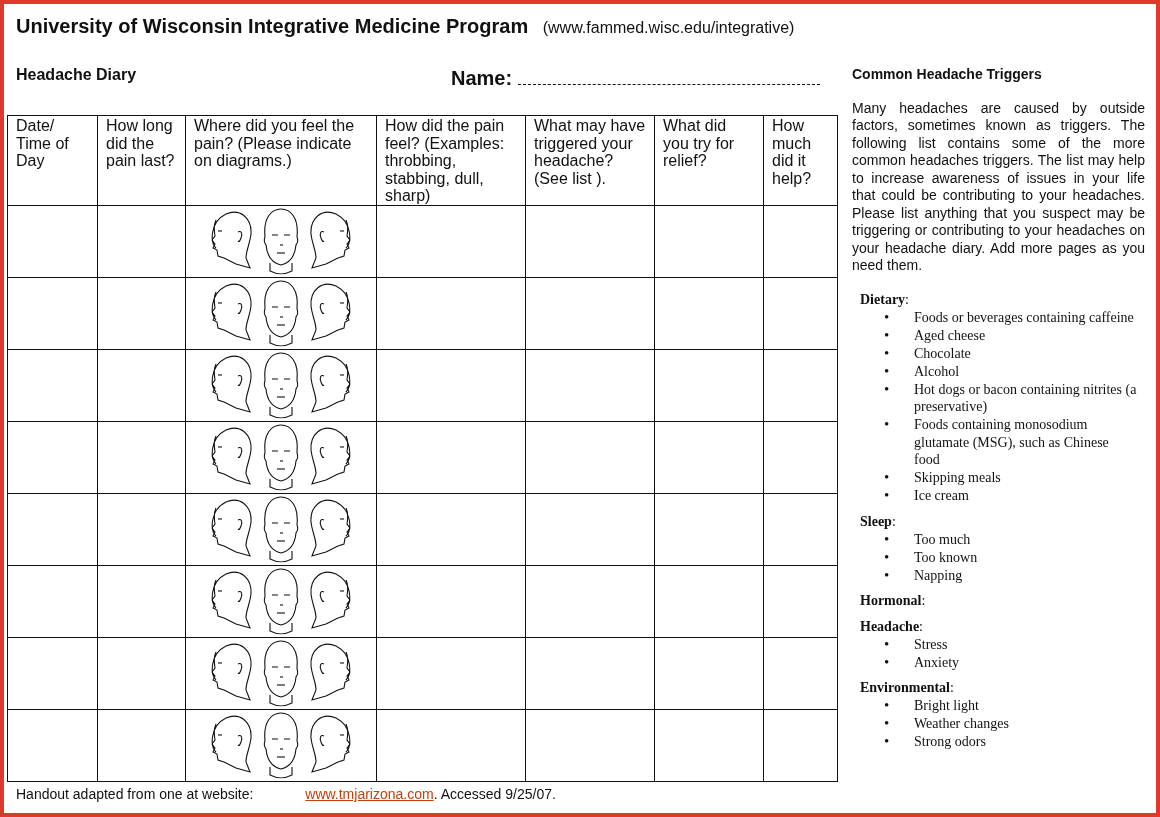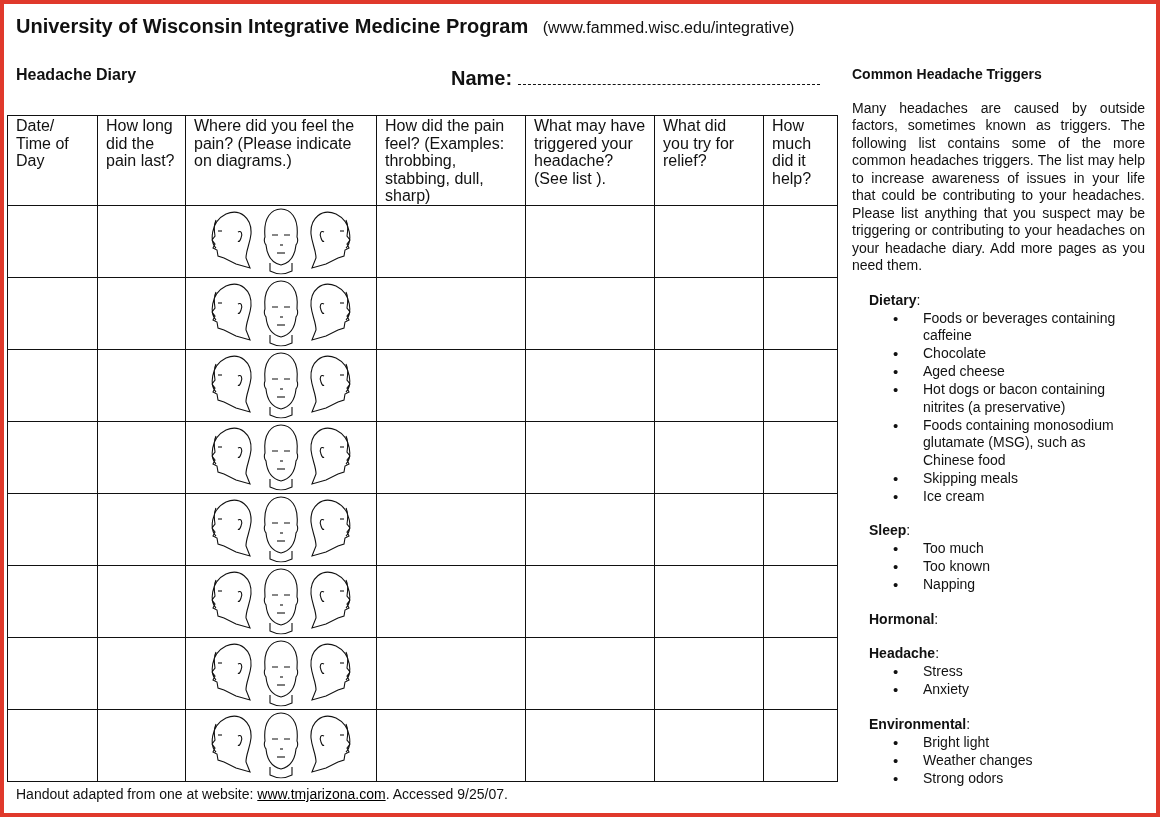--- a/index.html
+++ b/index.html
@@ -43,31 +43,31 @@
   td.heads-cell { text-align: center; vertical-align: middle; }
   .heads { display: flex; justify-content: center; align-items: center; gap: 6px; height: 71px; }
   .heads svg { display: block; }
 
   .sidebar {
     position: absolute; left: 852px; top: 66px; width: 293px;
     font-size: 14px; line-height: 17.5px;
   }
   .sidebar h3 { margin: 0 0 16px 0; font-size: 14px; font-weight: bold; }
   .sidebar p { margin: 5px 0 16px 0; text-align: justify; }
-  .cat { margin: 17px; }
+  .cat { margin: 8px; font-family: Liberation Serif, serif; }
   .cat-label { font-weight: bold; }
   .cat ul { list-style: none; margin: 0; padding: 0; }
   .cat li { position: relative; padding-left: 54px; margin: 0.5px 0; }
   .cat li::before {
     content: "\2022"; position: absolute; left: 24px; top: 0; font-size: 15px;
   }
   .footer {
     position: absolute; left: 16px; top: 786px; font-size: 14px; white-space: nowrap;
   }
-  .footer a { color: #000000; text-decoration: underline; }
+  .footer a { color: #c2410c; text-decoration: underline; margin-left: 48px; }
 </style>
 </head>
 <body>
 
 <div class="frame"></div>
 
 <div class="title">
   <span>University of Wisconsin Integrative Medicine Program</span>
   <span class="url">(www.fammed.wisc.edu/integrative)</span>
 </div>
@@ -384,22 +384,23 @@
 </table>
 
 <div class="sidebar">
   <h3>Common Headache Triggers</h3>
   <p>Many headaches are caused by outside factors, sometimes known as triggers. The following list contains some of the more common headaches triggers.  The list may help to increase awareness of issues in your life that could be contributing to your headaches. Please list anything that you suspect may be triggering or contributing to your headaches on your headache diary. Add more pages as you need them.</p>
   <div id="cats">
       <div class="cat">
         <div><span class="cat-label">Dietary</span>:</div>
         <ul>
           <li>Foods or beverages containing caffeine</li>
+          <li>Aged cheese</li>
           <li>Chocolate</li>
-          <li>Aged cheese</li>
+          <li>Alcohol</li>
           <li>Hot dogs or bacon containing nitrites (a preservative)</li>
           <li>Foods containing monosodium glutamate (MSG), such as Chinese food</li>
           <li>Skipping meals</li>
           <li>Ice cream</li>
         </ul>
       </div>
       <div class="cat">
         <div><span class="cat-label">Sleep</span>:</div>
         <ul>
           <li>Too much</li>

